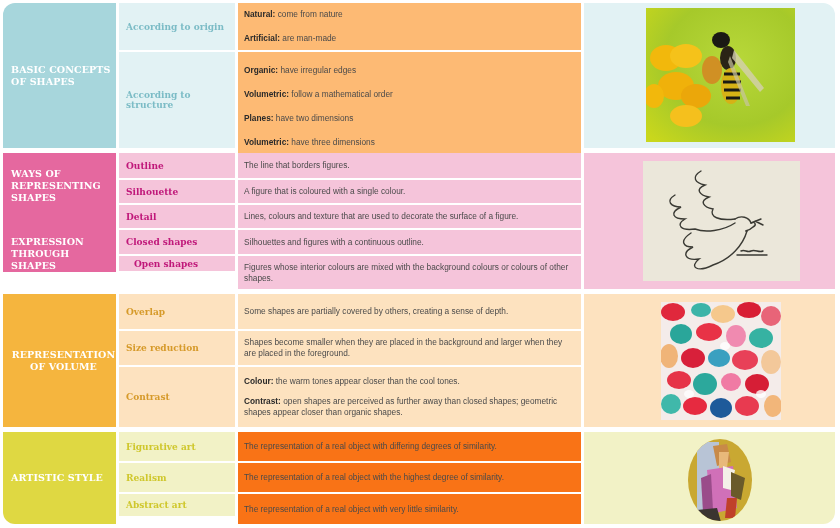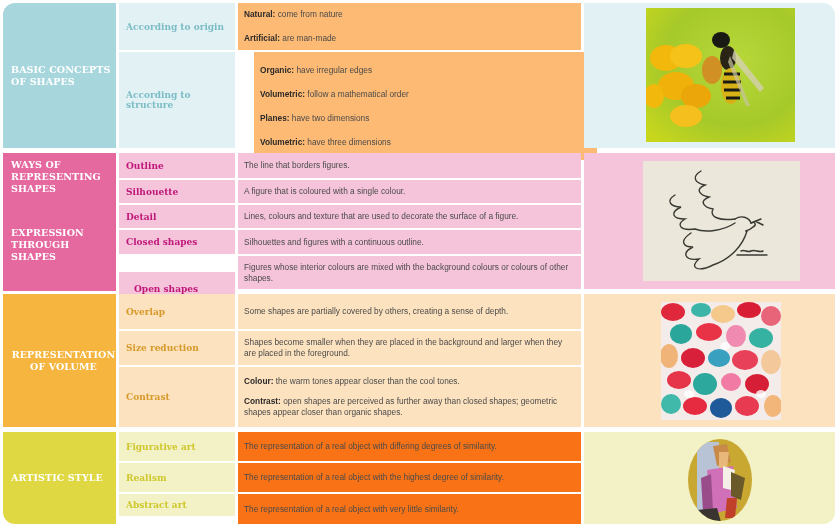--- a/index.html
+++ b/index.html
@@ -47,21 +47,21 @@
     <span class="line">BASIC CONCEPTS</span>
     <span class="line">OF SHAPES</span>
   </div>
   <div class="sub" style="top:0;height:47px;">According to origin</div>
   <div class="desc" style="top:0;height:47px;">
     <span class="line"><b>Natural:</b><span> come from nature</span></span>
     <span class="gap"></span>
     <span class="line"><b>Artificial:</b><span> are man-made</span></span>
   </div>
   <div class="sub" style="top:49px;height:96px;">According to structure</div>
-  <div class="desc" style="top:49px;height:108px;margin-left:16px;">
+  <div class="desc" style="top:49px;height:108px;">
     <span class="line"><b>Organic:</b><span> have irregular edges</span></span>
     <span class="gap"></span>
     <span class="line"><b>Volumetric:</b><span> follow a mathematical order</span></span>
     <span class="gap"></span>
     <span class="line"><b>Planes:</b><span> have two dimensions</span></span>
     <span class="gap"></span>
     <span class="line"><b>Volumetric:</b><span> have three dimensions</span></span>
   </div>
   <div class="pic" style="top:0;height:145px;">
     <svg class="img" style="left:62px;top:5px;" width="149" height="134" viewBox="0 0 149 134">
@@ -84,21 +84,21 @@
       <ellipse cx="82" cy="50" rx="8" ry="12" fill="#2a2416"></ellipse>
       <ellipse cx="85" cy="78" rx="10" ry="18" fill="#d6b216"></ellipse>
       <path d="M78 66 h16 M77 74 h18 M78 82 h17 M80 90 h14" stroke="#1a1a14" stroke-width="3"></path>
       <path d="M88 42 L118 80 L114 84 L86 50 Z" fill="#d4d0b0" opacity="0.8"></path>
       <path d="M84 48 L104 98 L100 98 L82 54 Z" fill="#c8c4a0" opacity="0.7"></path>
     </svg>
   </div>
 </div>
 
 <div class="sec s2" style="top:153px;height:136px;">
-  <div class="cat" style="top:0;height:138px;justify-content:flex-start;padding-top:6px;">
+  <div class="cat" style="top:0;height:119px;justify-content:flex-start;padding-top:15px;">
     <span class="line">WAYS OF</span>
     <span class="line">REPRESENTING</span>
     <span class="line">SHAPES</span>
     <span style="height:32px;display:block;"></span>
     <span class="line">EXPRESSION</span>
     <span class="line">THROUGH SHAPES</span>
   </div>
 
   <div class="sub" style="top:0;height:25px;">Outline</div>
   <div class="desc" style="top:0;height:25px;">
@@ -113,21 +113,21 @@
   <div class="sub" style="top:52px;height:23px;">Detail</div>
   <div class="desc" style="top:52px;height:23px;">
       <span>Lines, colours and texture that are used to decorate the surface of a figure.</span>
     </div>
 
   <div class="sub" style="top:77px;height:24px;">Closed shapes</div>
   <div class="desc" style="top:77px;height:24px;">
       <span>Silhouettes and figures with a continuous outline.</span>
     </div>
 
-  <div class="sub" style="top:119px;height:33px;padding-left:15px;">Open shapes</div>
+  <div class="sub" style="top:103px;height:15px;padding-left:15px;">Open shapes</div>
   <div class="desc" style="top:103px;height:33px;">
       <span>Figures whose interior colours are mixed with the background colours or colours of other shapes.</span>
     </div>
 
   <div class="pic" style="top:0;height:136px;">
     <svg class="img" style="left:59px;top:8px;" width="157" height="120" viewBox="0 0 157 120">
       <rect width="157" height="120" fill="#ebe7da"></rect>
       <g fill="none" stroke="#3a3a34" stroke-width="1.4" stroke-linecap="round">
         <path d="M58 10 C48 16 52 22 62 24 C52 28 56 34 66 36 C56 40 60 46 70 48 C66 56 76 60 92 58"></path>
         <path d="M32 34 C22 40 28 46 38 46 C26 52 30 58 42 58 C32 64 38 70 52 68 C62 72 80 70 92 62"></path>

